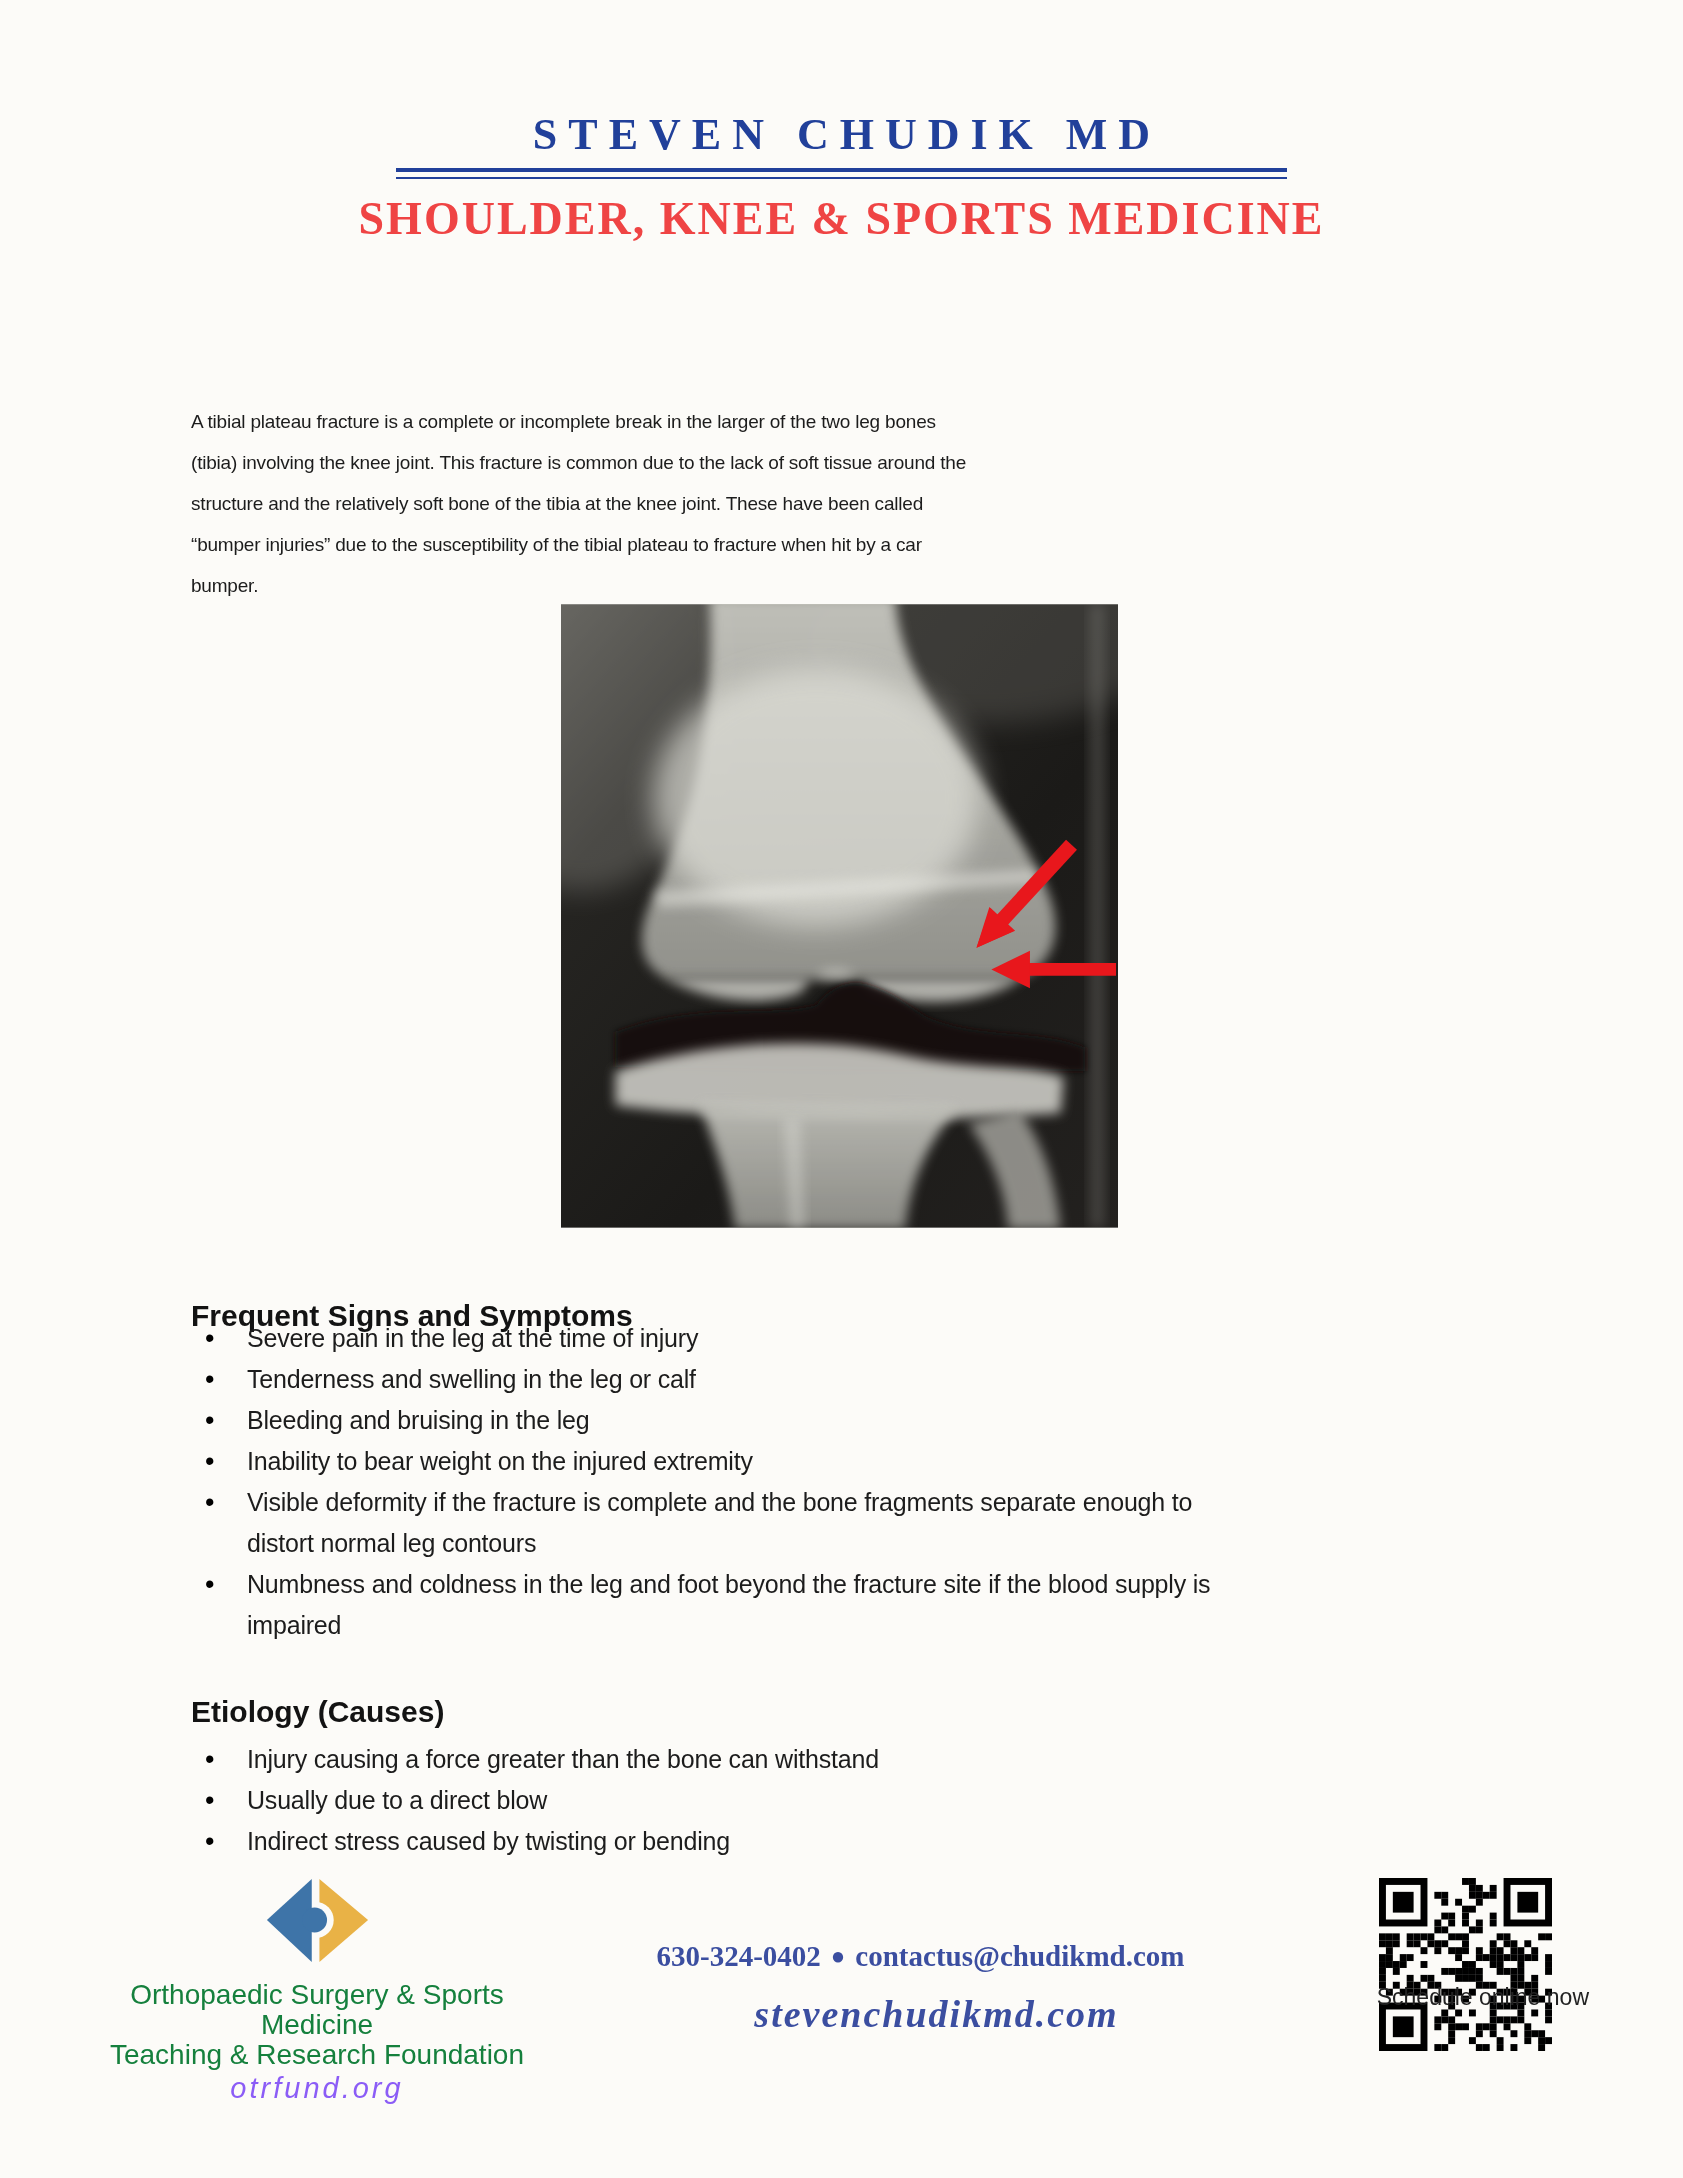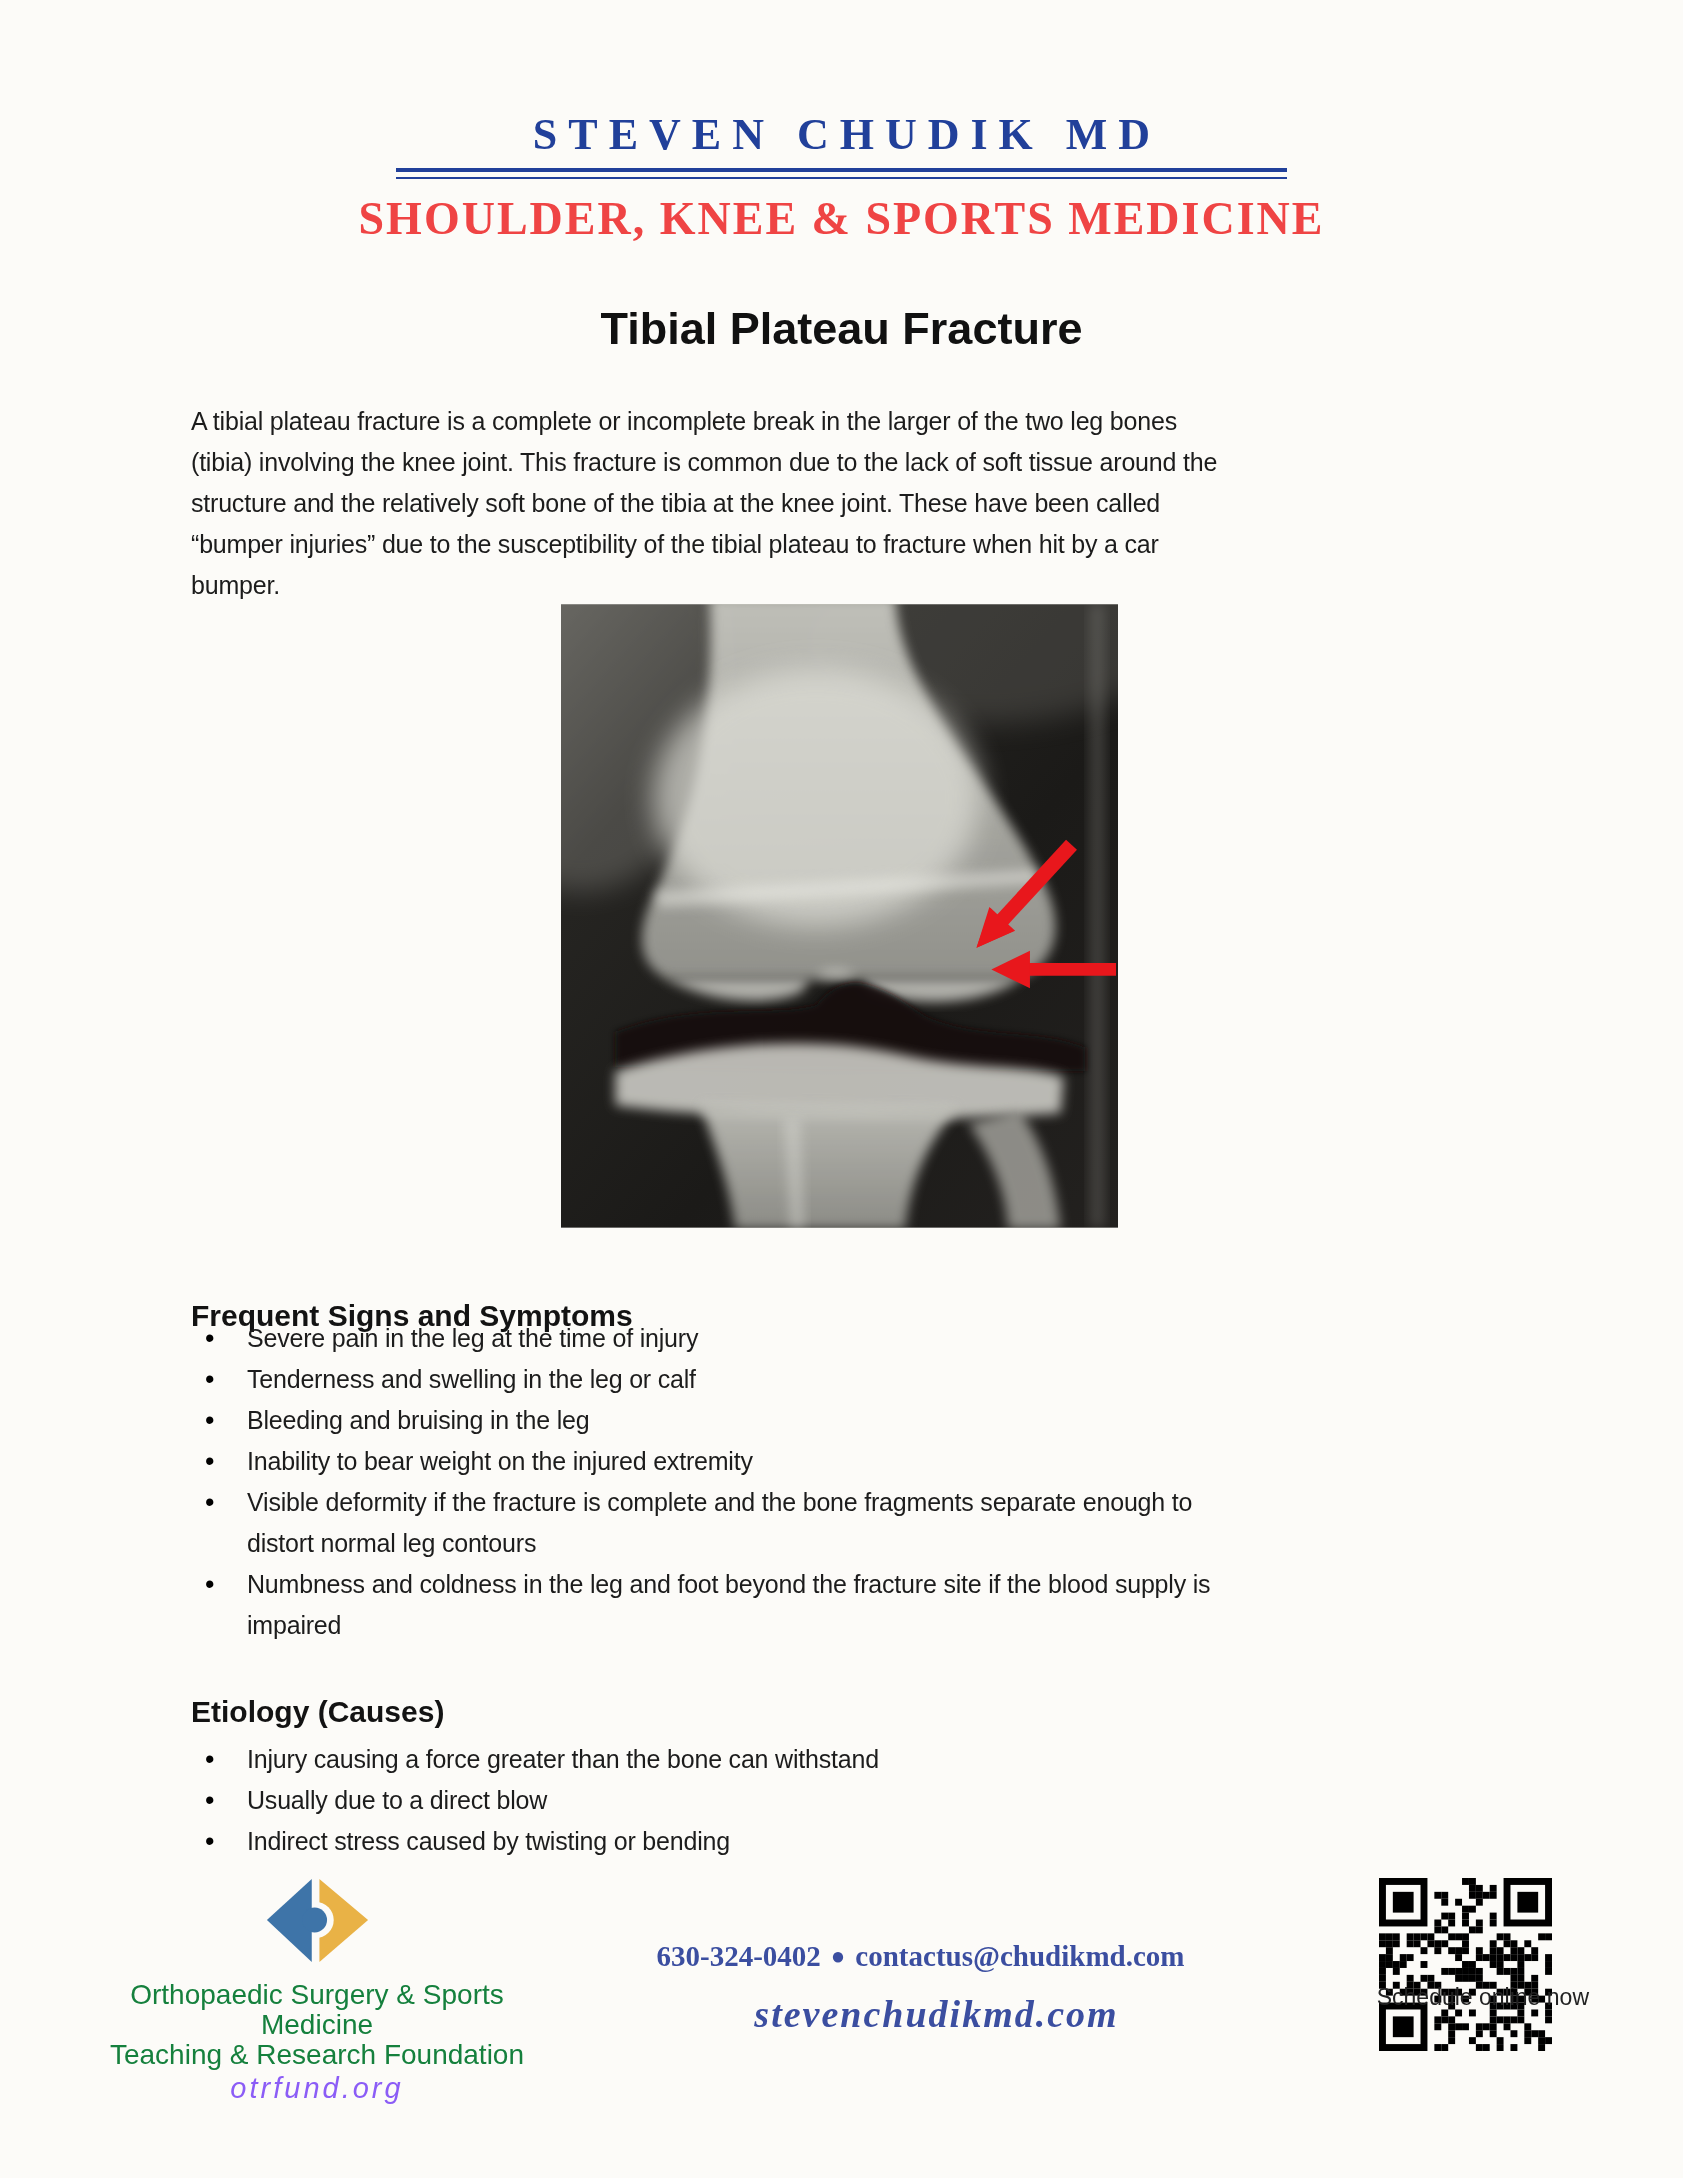--- a/index.html
+++ b/index.html
@@ -31,21 +31,21 @@
     color:#ef4444;
   }
 
   
   .doc-title{
     top:303px;left:0;width:1683px;text-align:center;
     font-size:45px;font-weight:bold;color:#111;
   }
   .intro{
     left:191px;top:401px;width:1148px;
-    font-size:25px;line-height:41px;letter-spacing:-0.2px;
+    font-size:19px;line-height:41px;letter-spacing:-0.2px;
     white-space:pre-line;
   }
   .xray-wrap{left:561px;top:604px;width:557px;height:624px;}
   .xray-wrap svg{display:block;}
 
   .sec-heading{
     left:191px;width:1188px;
     font-size:30px;font-weight:bold;color:#131313;
   }
   .h-signs{top:1299px;}
@@ -107,21 +107,20 @@
 
 <div class="page">
 
   <div class="abs brand-title">STEVEN CHUDIK MD</div>
   <div class="abs brand-rule">
     <div class="r1"></div>
       <div class="r2"></div>
   </div>
   <div class="abs brand-subtitle">SHOULDER, KNEE &amp; SPORTS MEDICINE</div>
 
-  <div class="abs doc-title">Tibial Plateau Fracture</div>
   <div class="abs intro">A tibial plateau fracture is a complete or incomplete break in the larger of the two leg bones
 (tibia) involving the knee joint. This fracture is common due to the lack of soft tissue around the
 structure and the relatively soft bone of the tibia at the knee joint. These have been called
 “bumper injuries” due to the susceptibility of the tibial plateau to fracture when hit by a car
 bumper.</div>
 
   <div class="abs xray-wrap">
     <svg width="557" height="624" viewBox="0 0 563 630">
       <defs>
         <filter id="b3" x="-30%" y="-30%" width="160%" height="160%">

